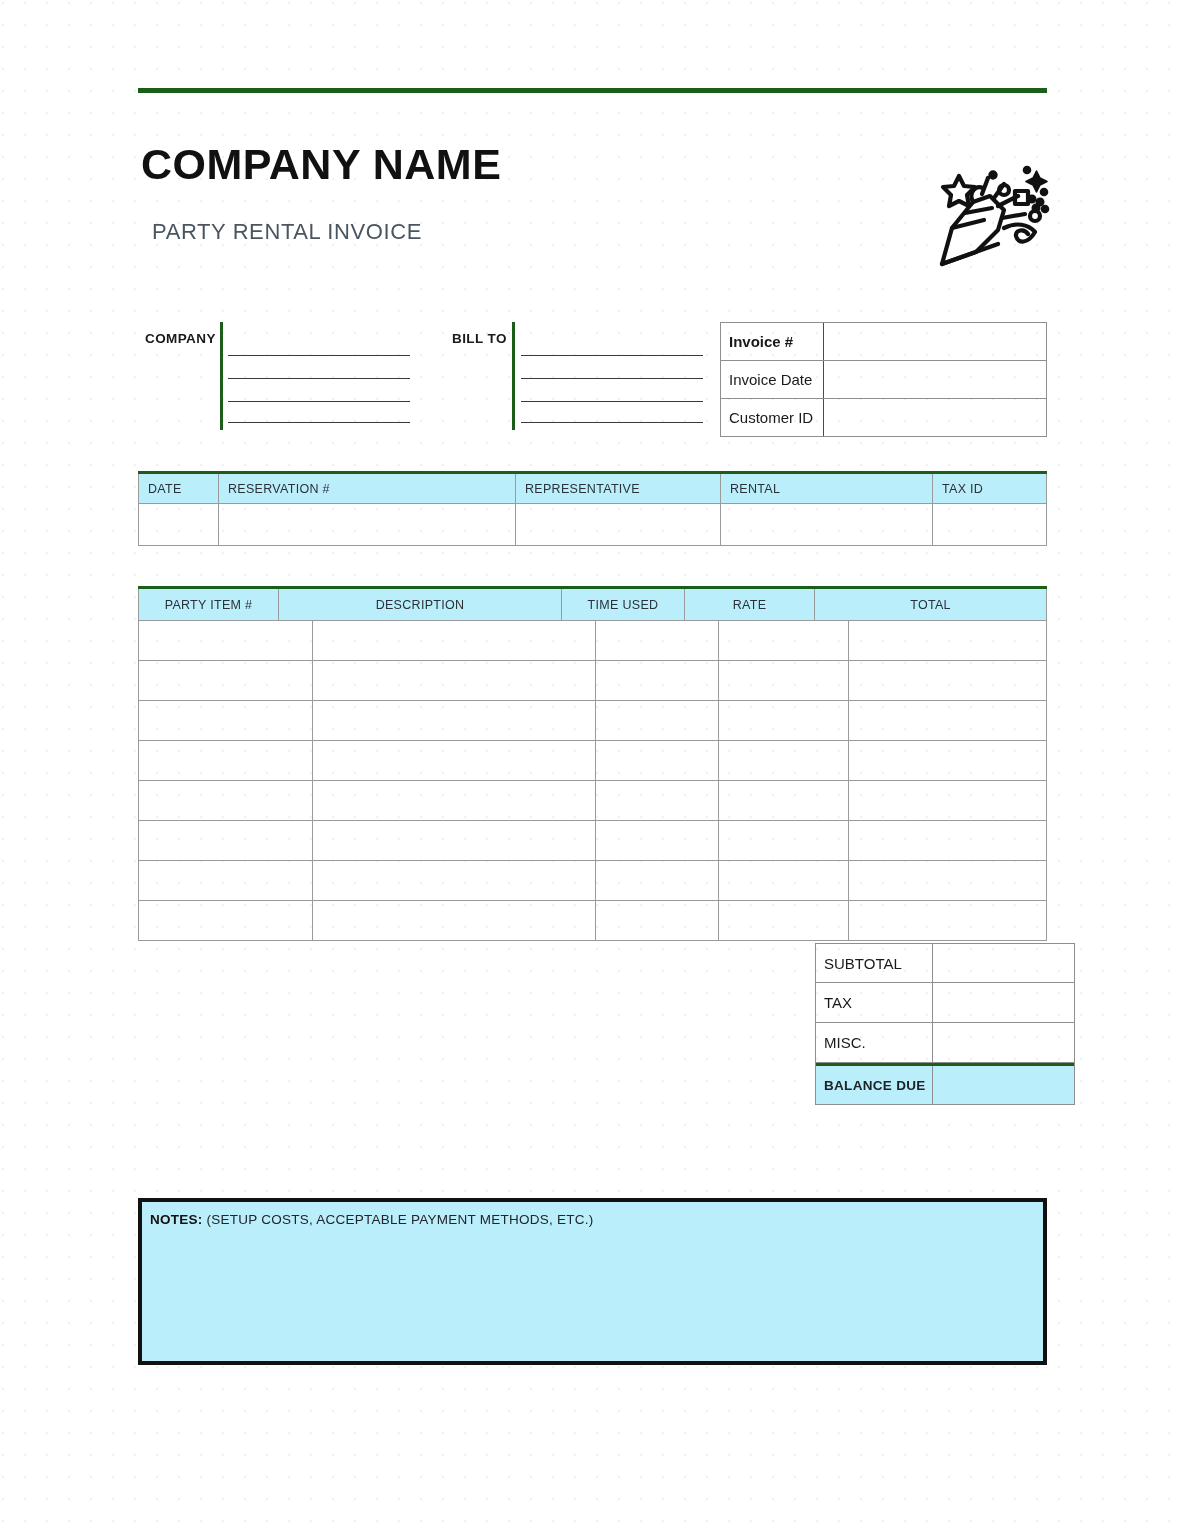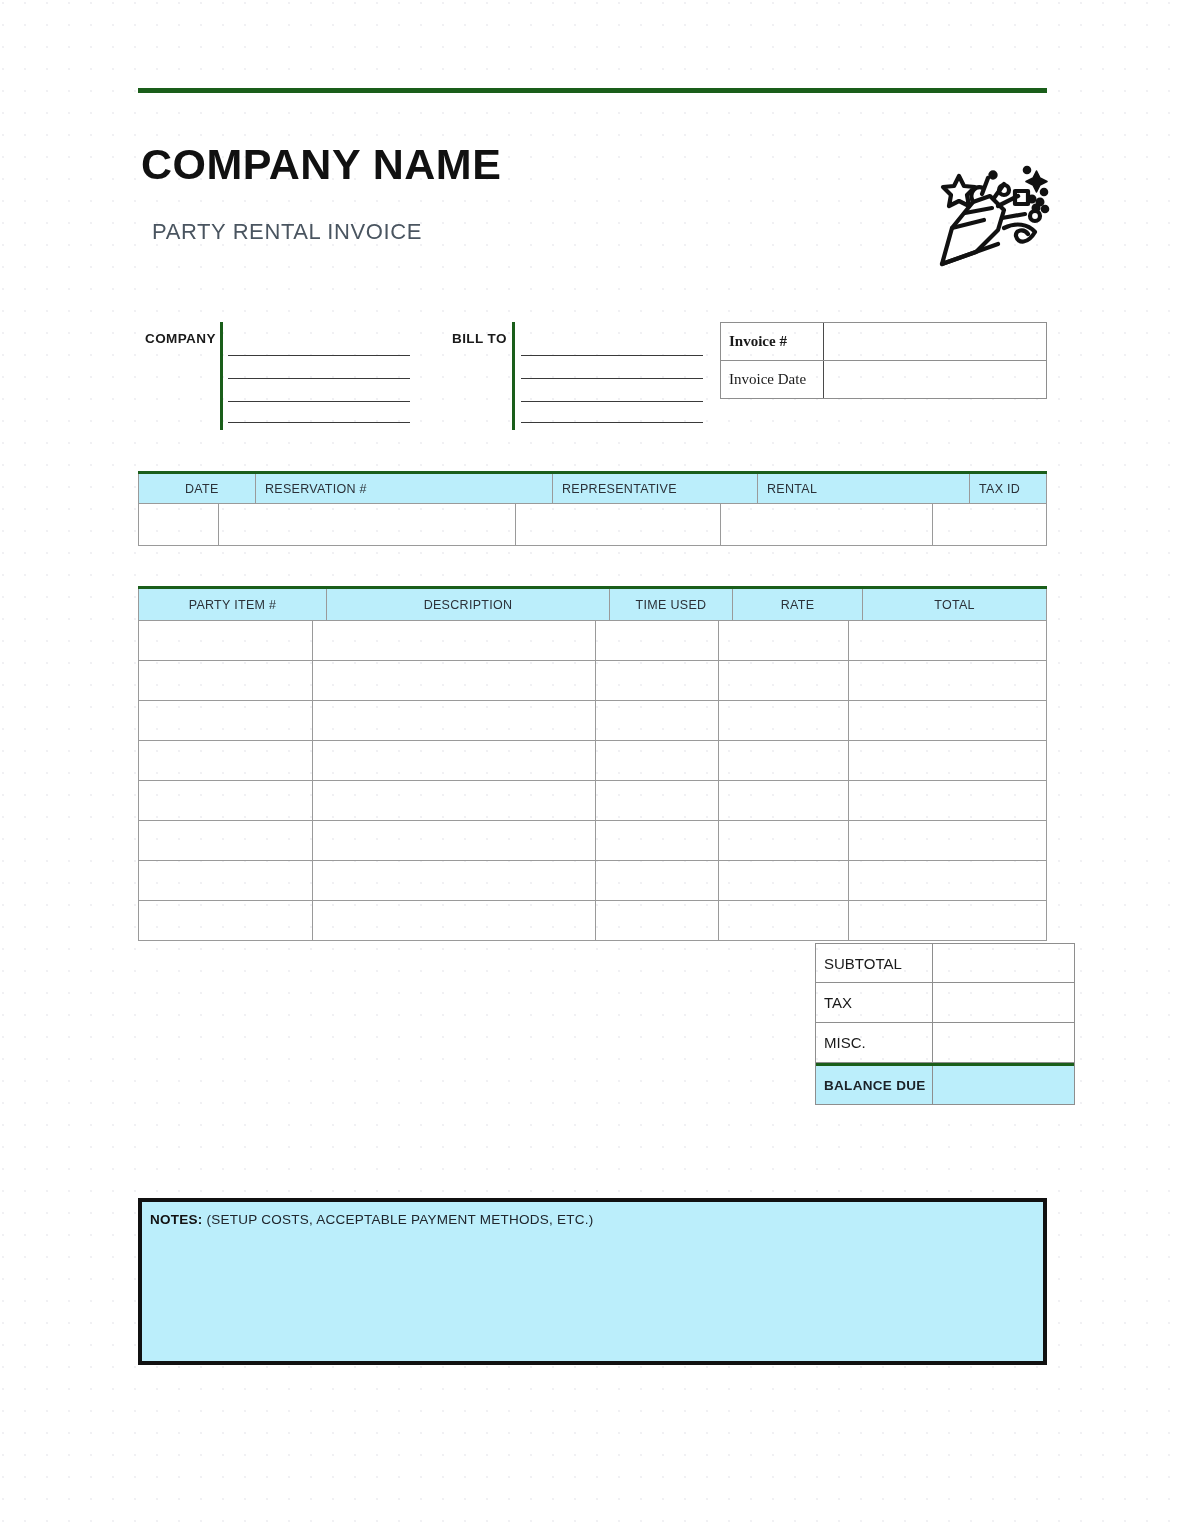--- a/index.html
+++ b/index.html
@@ -105,21 +105,20 @@
   #billto-lines  { left: 521px; }
 
   
   .meta-box {
     position: absolute;
     left: 720px;
     top: 322px;
     width: 327px;
     border: 1.2px solid #8e8e8e;
     box-sizing: border-box;
-    font-family: Liberation Serif, serif;
   }
   .meta-row {
     display: flex;
     height: 37px;
     border-bottom: 1.2px solid #8e8e8e;
   }
   .meta-row:last-child { border-bottom: none; }
   .meta-key {
     width: 103px;
     box-sizing: border-box;
@@ -169,21 +168,21 @@
     background: transparent;
   }
   .tbl .brow > div {
     box-sizing: border-box;
     border-right: 1.2px solid #9a9a9a;
   }
   .tbl .brow > div:last-child { border-right: none; }
 
   
   #details-table { left: 138px; top: 471px; width: 909px; }
-  #details-table .hrow { height: 30px; padding-left: 37px; }
+  #details-table .hrow { height: 30px; }
   #details-table .hrow > div { padding-left: 9px; }
   #details-table .brow { height: 42px; }
 
   
   #items-table { left: 138px; top: 586px; width: 909px; }
   #items-table .hrow { height: 32px; }
   #items-table .hrow > div { justify-content: center; }
   #items-table .brow { height: 40px; }
 
   
@@ -309,20 +308,24 @@
 
   <div class="meta-box">
     <div class="meta-row">
       <div class="meta-key strong">Invoice #</div>
       <div class="meta-val"></div>
     </div>
     <div class="meta-row">
       <div class="meta-key">Invoice Date</div>
       <div class="meta-val"></div>
     </div>
+    <div class="meta-row">
+      <div class="meta-key">Customer ID</div>
+      <div class="meta-val"></div>
+    </div>
   </div>
 
   <div class="tbl" id="details-table">
     <div class="hrow">
       <div style="width:80px">DATE</div>
       <div style="width:297px">RESERVATION #</div>
       <div style="width:205px">REPRESENTATIVE</div>
       <div style="width:212px">RENTAL</div>
       <div style="flex:1">TAX ID</div>
     </div>
@@ -330,21 +333,21 @@
       <div style="width:80px"></div>
       <div style="width:297px"></div>
       <div style="width:205px"></div>
       <div style="width:212px"></div>
       <div style="flex:1"></div>
     </div>
   </div>
 
   <div class="tbl" id="items-table">
     <div class="hrow">
-      <div style="width:188px">PARTY ITEM #</div>
+      <div style="width:140px">PARTY ITEM #</div>
       <div style="width:283px">DESCRIPTION</div>
       <div style="width:123px">TIME USED</div>
       <div style="width:130px">RATE</div>
       <div style="flex:1">TOTAL</div>
     </div>
     <div id="items-body">
         <div class="brow">
           <div style="width:174px"></div>
           <div style="width:283px"></div>
           <div style="width:123px"></div>

